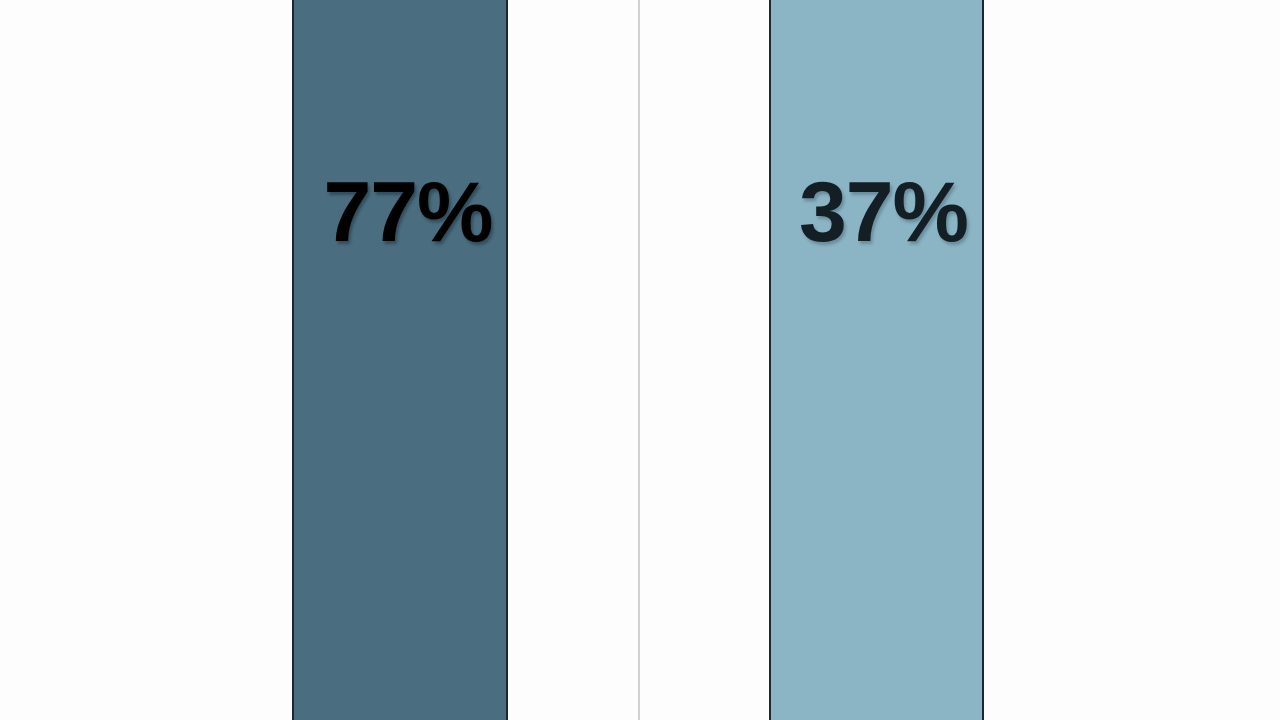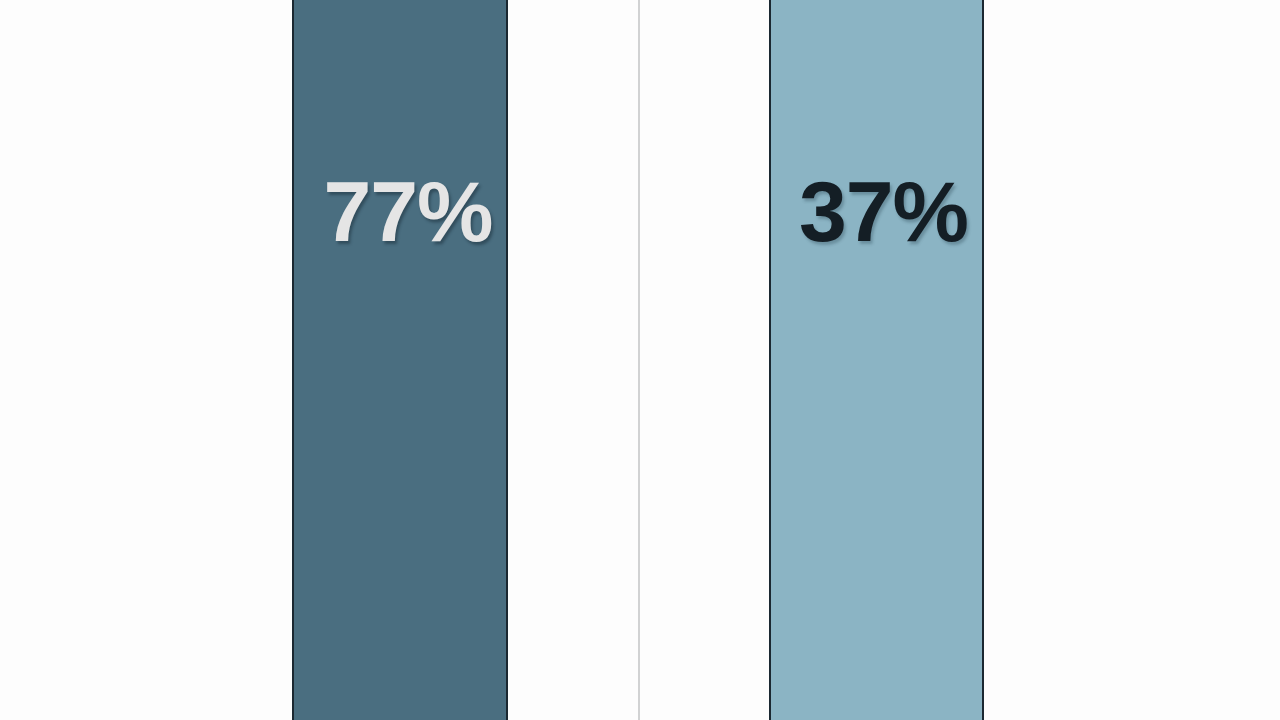--- a/index.html
+++ b/index.html
@@ -64,21 +64,21 @@
     margin-top: 208px;          
     font-size: 86px;
     font-weight: bold;
     line-height: 1;
     letter-spacing: -1px;
     white-space: nowrap;
     user-select: none;
   }
 
   .bar--primary .bar-value {
-    color: #e5e5e5;
+    color: #000000;
     text-shadow: 2px 3px 3px rgba(20, 38, 48, 0.45);
     margin-left: 16px;
   }
 
   .bar--secondary .bar-value {
     color: #141e25;
     text-shadow: 2px 3px 3px rgba(30, 55, 68, 0.30);
     padding-left: 14px;
     text-align: center;
   }

